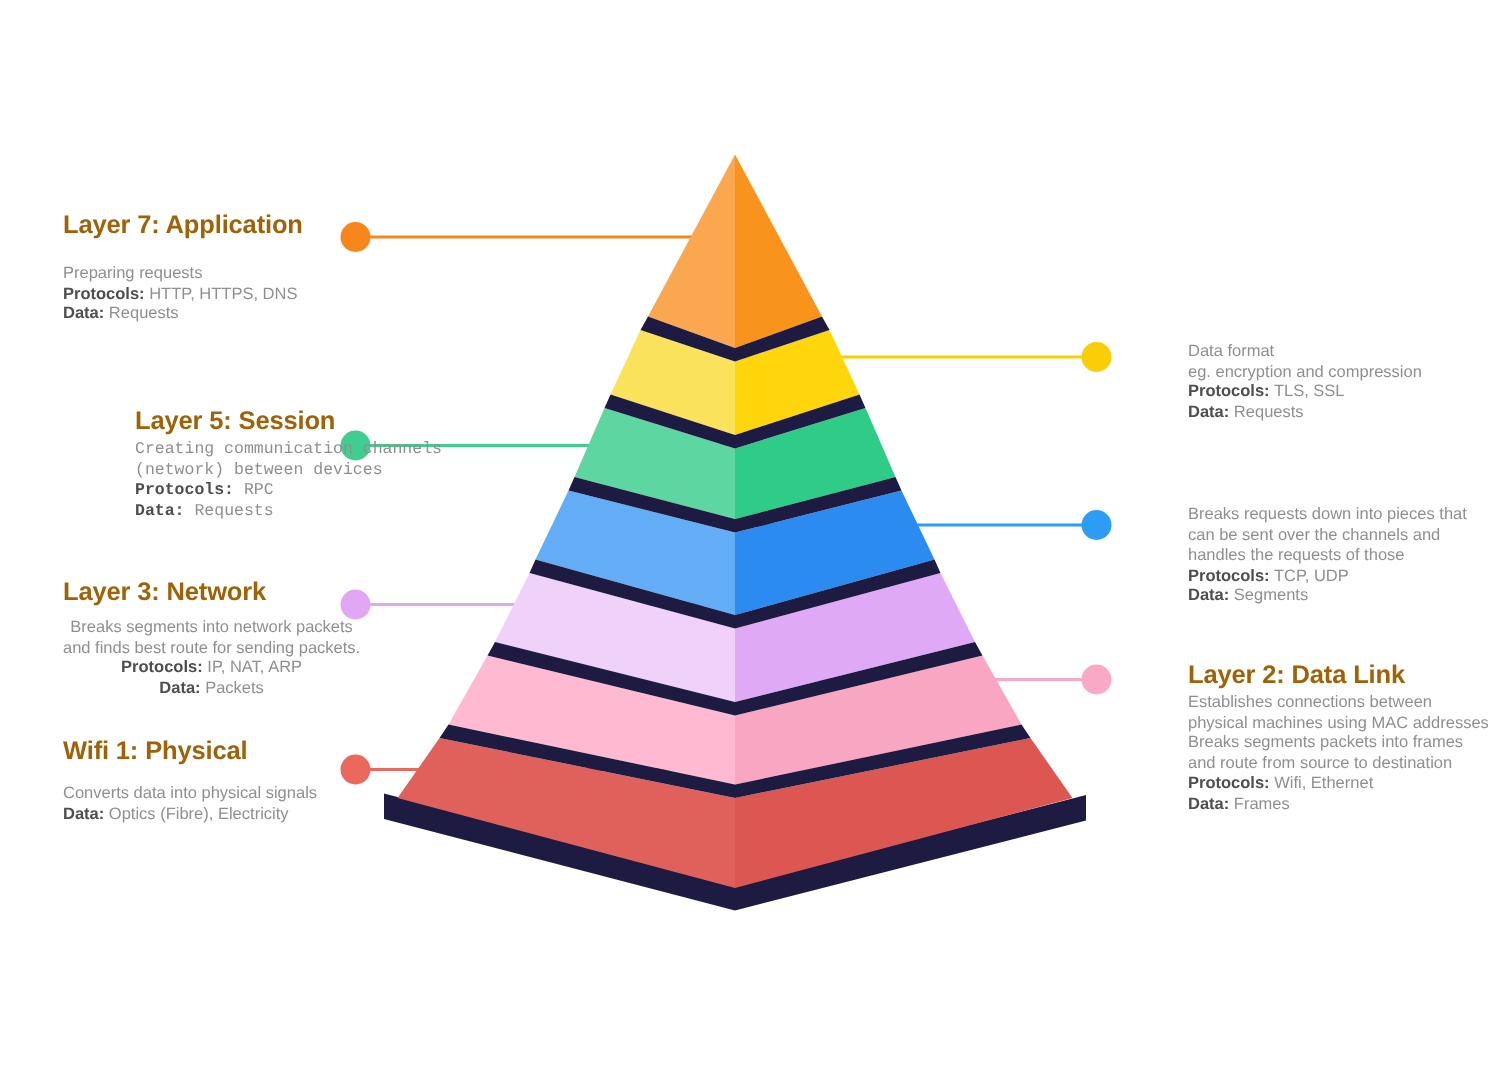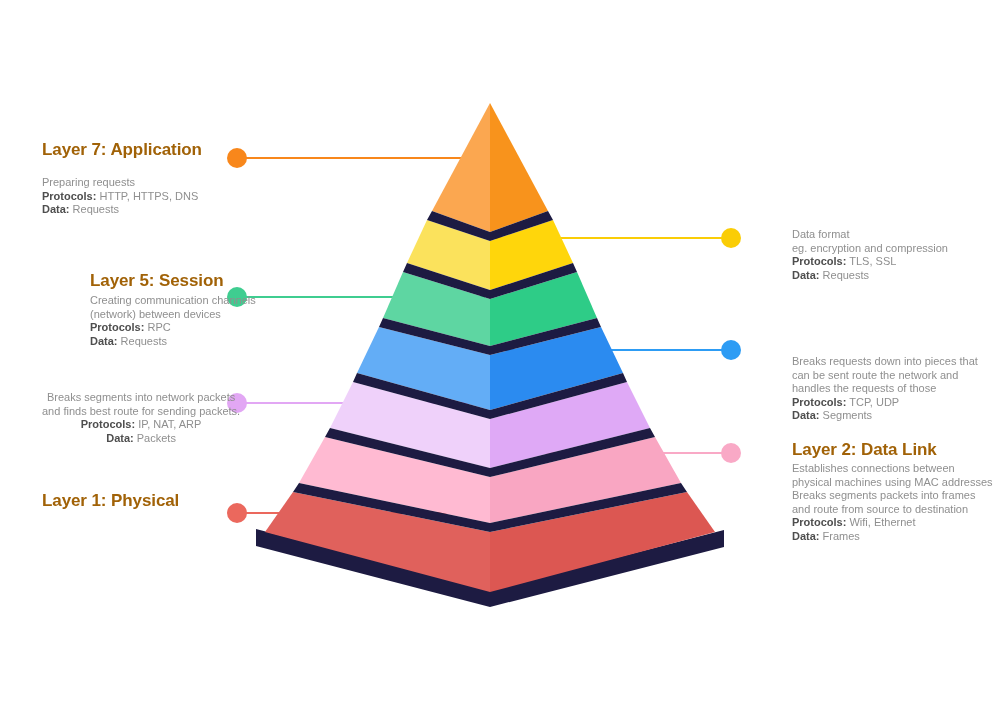--- a/index.html
+++ b/index.html
@@ -16,22 +16,22 @@
     font-size:17px;
     font-weight:700;
     line-height:21px;
     letter-spacing:-0.1px;
     color:#a16207;
   }
   .co-desc{font-size:11px;line-height:13.5px;color:#8f8f8f;}
   .co-b{font-weight:700;color:#4e4e4e;}
   #c0{left:42px;top:139px;}  #c0 .co-desc{margin-top:16px;}
   #c1{left:792px;top:226px;} #c1 .co-desc{margin-top:2px;}
-  #c2{left:42px;top:270px;margin-left:48px;}  #c2 .co-desc{margin-top:3px;}
-  #c3{left:792px;top:335px;} #c3 .co-desc{margin-top:20px;}
+  #c2{left:42px;top:270px;margin-left:48px;}  #c2 .co-desc{margin-top:3px;font-family:Liberation Mono, monospace;}
+  #c3{left:792px;top:335px;} #c3 .co-desc{margin-top:2px;}
   #c4{left:42px;top:384px;}  #c4 .co-desc{margin-top:7px;text-align:center;}
   #c5{left:792px;top:439px;} #c5 .co-desc{margin-top:2px;}
   #c6{left:42px;top:490px;}  #c6 .co-desc{margin-top:12px;}
 </style>
 </head>
 <body>
 
 <div id="stage">
 
   <svg id="pyramid-svg" width="1000" height="711" viewBox="0 0 1000 711">
@@ -107,28 +107,29 @@
       <div class="co-line"><span class="co-b"></span><span>Creating communication channels</span></div>
       <div class="co-line"><span class="co-b"></span><span>(network) between devices</span></div>
       <div class="co-line"><span class="co-b">Protocols:</span><span> RPC</span></div>
       <div class="co-line"><span class="co-b">Data:</span><span> Requests</span></div>
     </div>
   </div>
 
   <div class="callout" id="c3">
     <div class="co-desc">
       <div class="co-line"><span class="co-b"></span><span>Breaks requests down into pieces that</span></div>
-      <div class="co-line"><span class="co-b"></span><span>can be sent route the network and</span></div>
+      <div class="co-line"><span class="co-b"></span><span>can be sent over the channels and</span></div>
       <div class="co-line"><span class="co-b"></span><span>handles the requests of those</span></div>
       <div class="co-line"><span class="co-b">Protocols:</span><span> TCP, UDP</span></div>
       <div class="co-line"><span class="co-b">Data:</span><span> Segments</span></div>
     </div>
   </div>
 
   <div class="callout" id="c4">
+    <div class="co-title">Layer 3: Network</div>
     <div class="co-desc">
       <div class="co-line"><span class="co-b"></span><span>Breaks segments into network packets</span></div>
       <div class="co-line"><span class="co-b"></span><span>and finds best route for sending packets.</span></div>
       <div class="co-line"><span class="co-b">Protocols:</span><span> IP, NAT, ARP</span></div>
       <div class="co-line"><span class="co-b">Data:</span><span> Packets</span></div>
     </div>
   </div>
 
   <div class="callout" id="c5">
     <div class="co-title">Layer 2: Data Link</div>
@@ -136,16 +137,20 @@
       <div class="co-line"><span class="co-b"></span><span>Establishes connections between</span></div>
       <div class="co-line"><span class="co-b"></span><span>physical machines using MAC addresses</span></div>
       <div class="co-line"><span class="co-b"></span><span>Breaks segments packets into frames</span></div>
       <div class="co-line"><span class="co-b"></span><span>and route from source to destination</span></div>
       <div class="co-line"><span class="co-b">Protocols:</span><span> Wifi, Ethernet</span></div>
       <div class="co-line"><span class="co-b">Data:</span><span> Frames</span></div>
     </div>
   </div>
 
   <div class="callout" id="c6">
-    <div class="co-title">Layer 1: Physical</div>
+    <div class="co-title">Wifi 1: Physical</div>
+    <div class="co-desc">
+      <div class="co-line"><span class="co-b"></span><span>Converts data into physical signals</span></div>
+      <div class="co-line"><span class="co-b">Data:</span><span> Optics (Fibre), Electricity</span></div>
+    </div>
   </div>
 
 </div>
 
 </body></html>

